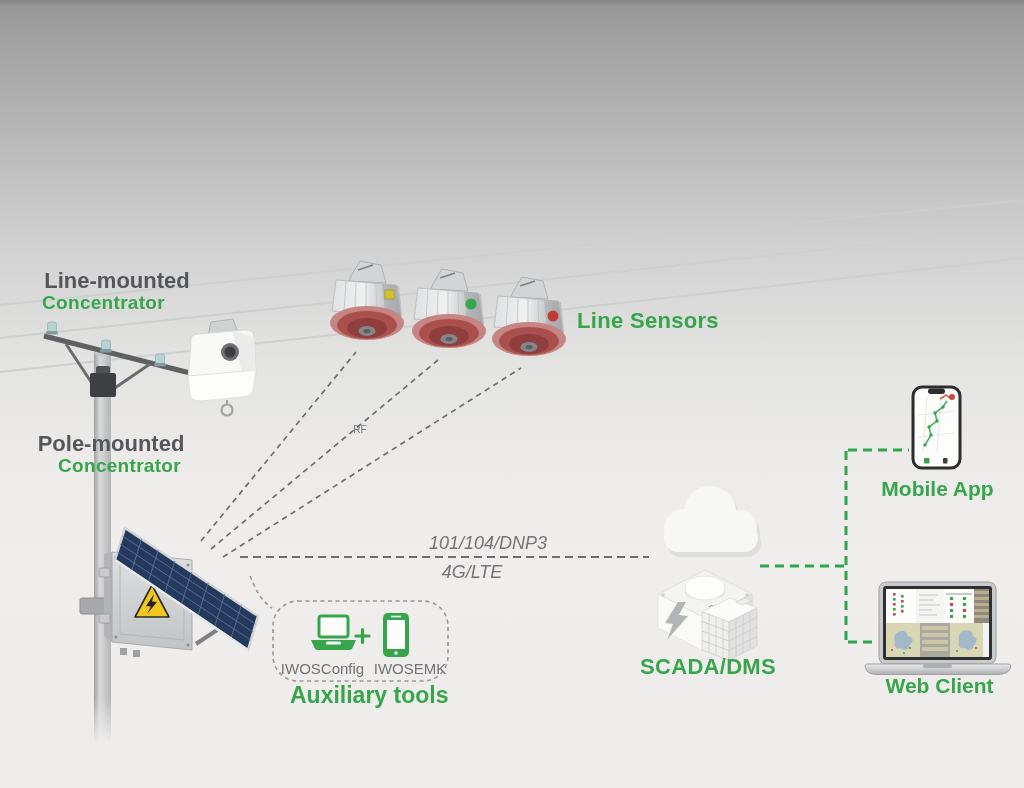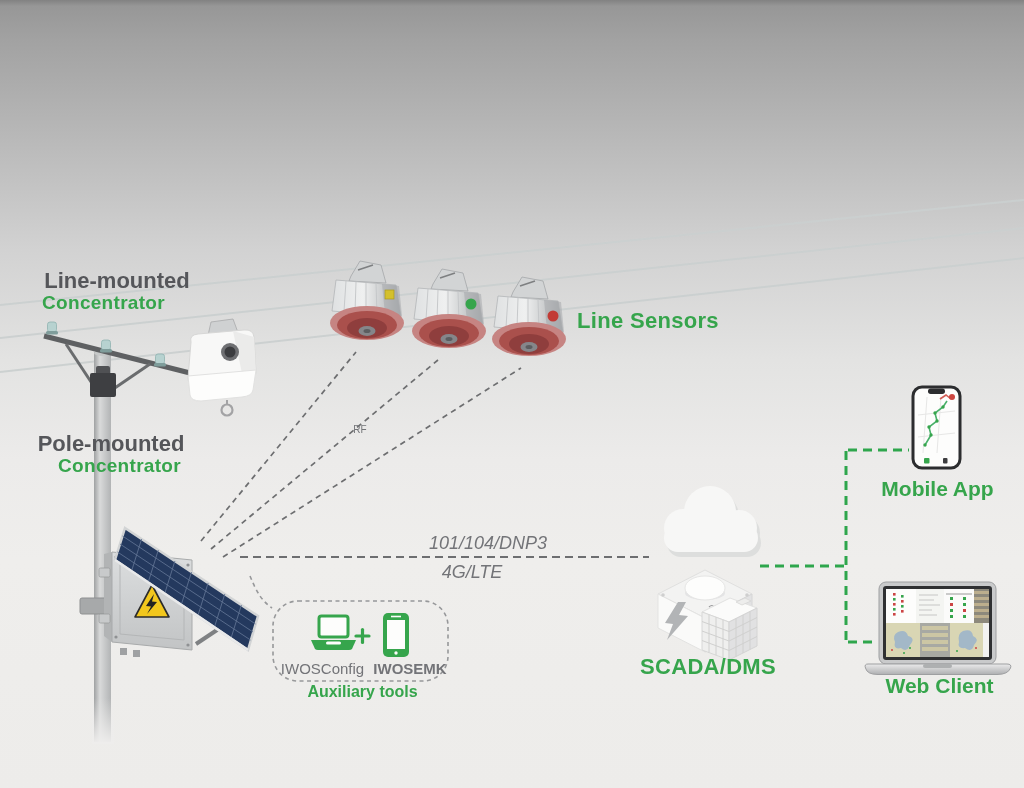--- a/index.html
+++ b/index.html
@@ -16,21 +16,21 @@
   .green{color:#36a54c;}
   .dark{color:#55565a;}
   .gray{color:#737478;}
   .fs19{font-size:22px;}
   .fs23{font-size:19px;letter-spacing:.3px;}
   .fs22{font-size:22px;letter-spacing:.3px;}
   .fs21{font-size:21px;}
   .fs18{font-size:18px;font-style:italic;}
   .fs14{font-size:10px;}
   .fs12{font-size:15px;}
-  .fs20{font-size:16px;}
+  .fs20{font-size:23px;}
 </style>
 </head>
 <body>
 
 <div id="stage">
 
 <svg class="scene" width="1024" height="788" viewBox="0 0 1024 788">
   <defs>
     <linearGradient id="gSensor" x1="0" y1="0" x2="1" y2="0">
       <stop offset="0" stop-color="#dfe1e2"></stop>
@@ -329,16 +329,16 @@
 <div class="lbl gray fs14" style="left:344px;top:424px;width:32px;">RF</div>
 <div class="lbl gray fs18" style="left:403px;top:534px;width:170px;">101/104/DNP3</div>
 <div class="lbl gray fs18" style="left:397px;top:563px;width:150px;text-align:center;">4G/LTE</div>
 
 <div class="lbl bold green fs22" style="left:633px;top:655px;width:150px;">SCADA/DMS</div>
 
 <div class="lbl bold green fs21" style="left:865px;top:477px;width:145px;">Mobile App</div>
 <div class="lbl bold green fs21" style="left:867px;top:674px;width:145px;">Web Client</div>
 
 <div class="lbl gray fs12" style="left:280px;top:661px;width:85px;">IWOSConfig</div>
-<div class="lbl gray fs12" style="left:370px;top:661px;width:80px;font-weight:bold;">IWOSEMK</div>
+<div class="lbl gray fs12" style="left:370px;top:661px;width:80px;">IWOSEMK</div>
 <div class="lbl bold green fs20" style="left:290px;top:683px;width:145px;">Auxiliary tools</div>
 
 </div>
 
 </body></html>

